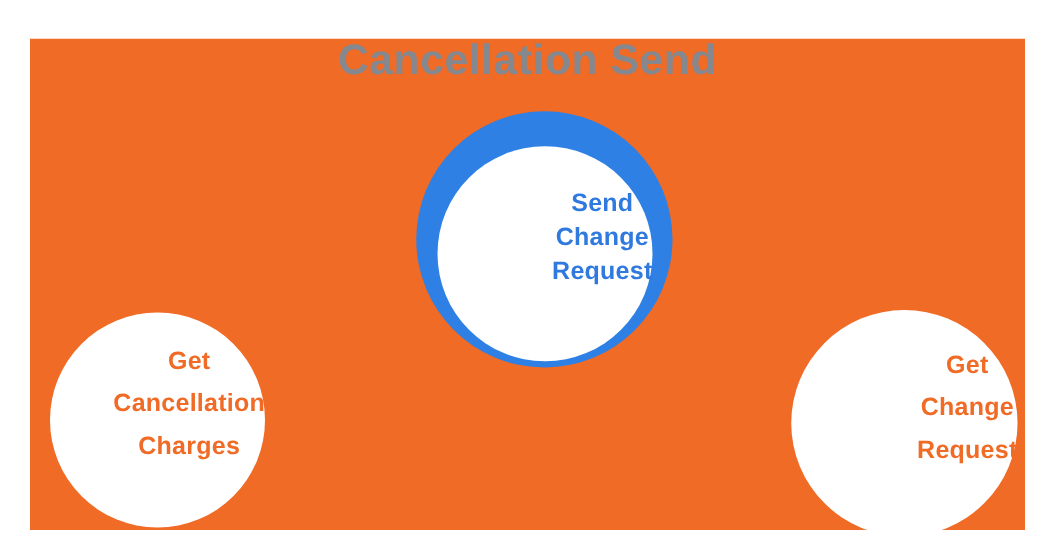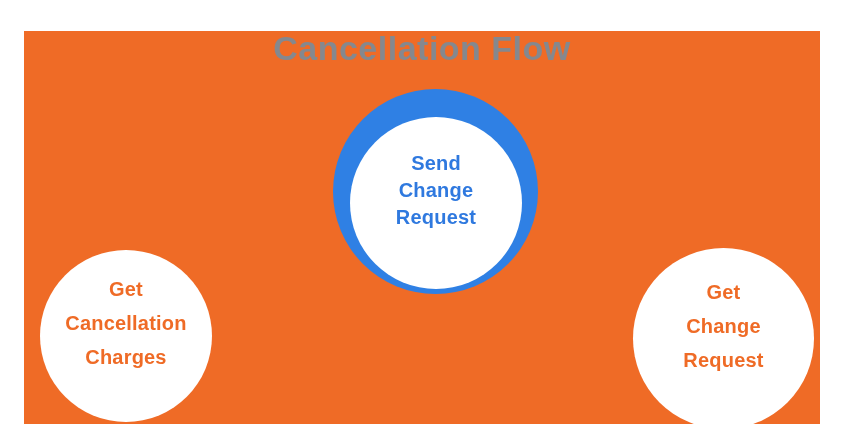--- a/index.html
+++ b/index.html
@@ -46,21 +46,21 @@
     width: 205px; height: 205px;
     border-radius: 50%;
     background: var(--ring);
   }
   .disc {
     position: absolute;
     border-radius: 50%;
     background: var(--node_fill);
     display: flex;
     align-items: center;
-    justify-content: center;
+    justify-content: flex-end;
     text-align: center;
   }
   .disc-center { left: 326px; top: 86px;  width: 172px; height: 172px; }
   .disc-left   { left: 16px;  top: 219px; width: 172px; height: 172px; }
   .disc-right  { left: 609px; top: 217px; width: 181px; height: 181px; }
   .node-label {
     display: block;
     white-space: pre-line;
     font-size: 20px;
     line-height: 34px;
@@ -71,21 +71,21 @@
   .disc-center .node-label { color: var(--node_text_blue); line-height: 27px; }
   .disc-left .node-label,
   .disc-right .node-label { color: var(--node_text_orange); }
 </style>
 </head>
 <body>
 
 <div class="page">
   <div class="canvas">
 
-    <h1 class="title">Cancellation Flow</h1>
+    <h1 class="title">Cancellation Send</h1>
 
     <div class="ring"></div>
 
     <div class="disc disc-center">
       <span class="node-label">Send
 Change
 Request</span>
     </div>
 
     <div class="disc disc-left">

